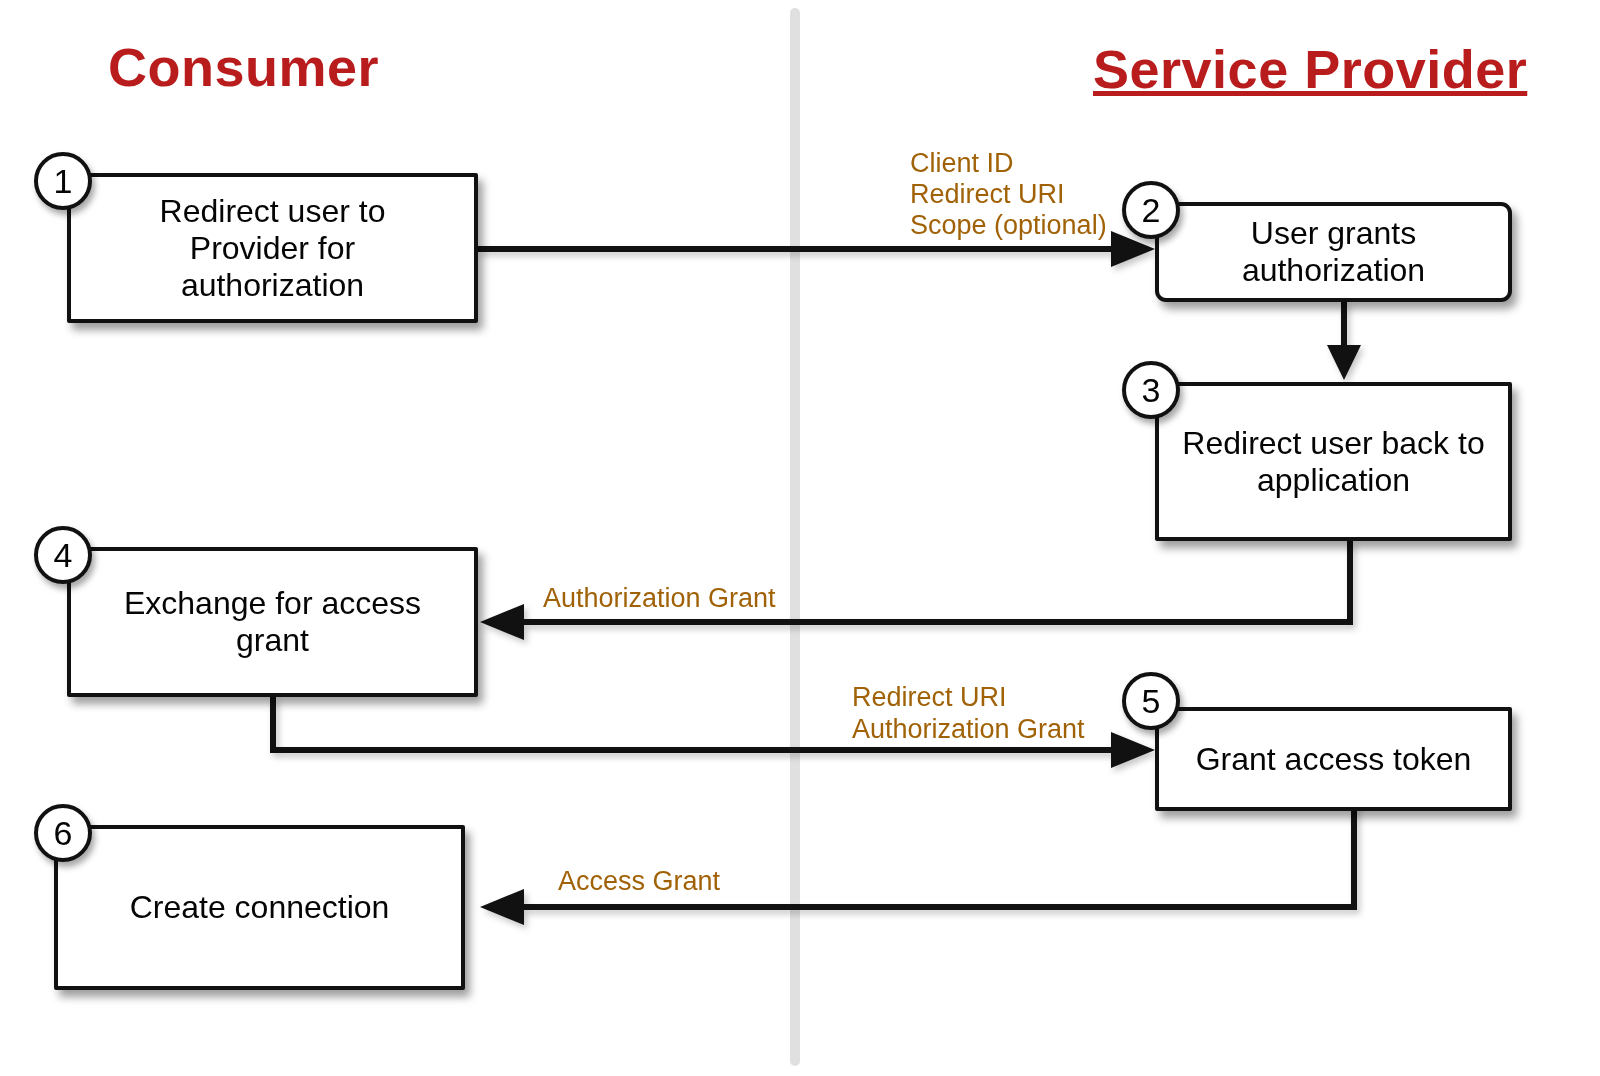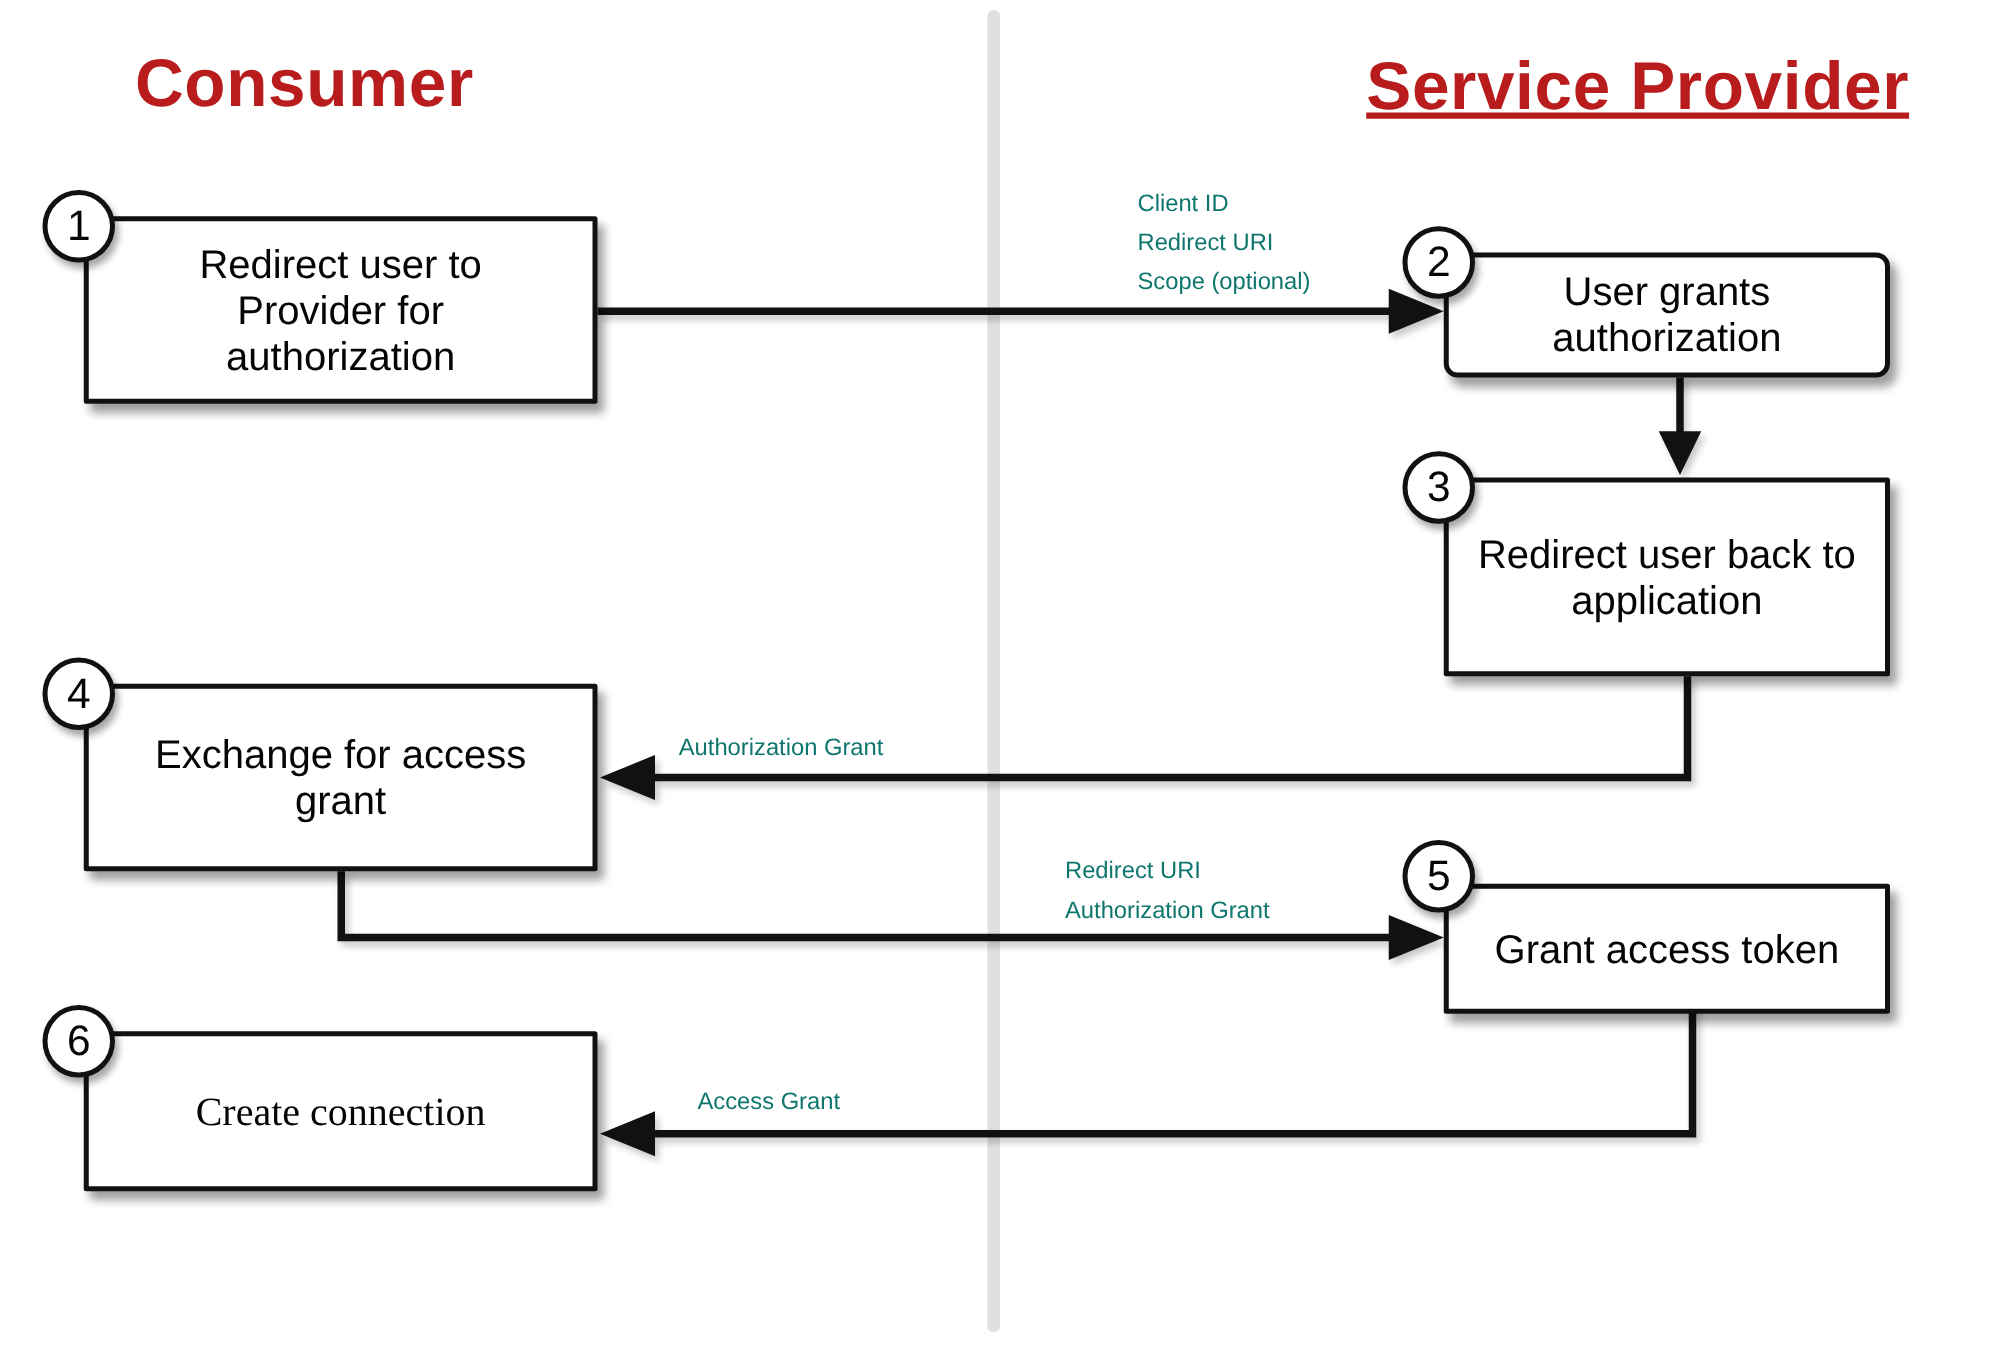--- a/index.html
+++ b/index.html
@@ -41,21 +41,21 @@
     font-size:32px;
     line-height:37px;
     color:#050505;
     box-sizing:border-box;
   }
   #box-1{left:67px;top:173px;width:411px;height:150px;padding:0 45px;}
   #box-2{left:1155px;top:202px;width:357px;height:100px;padding:12px 20px;border-radius:11px;}
   #box-3{left:1155px;top:382px;width:357px;height:159px;padding:0 20px;}
   #box-4{left:67px;top:547px;width:411px;height:150px;padding:12px 45px;}
   #box-5{left:1155px;top:693px;width:357px;height:104px;padding:0 20px;margin-top:14px;}
-  #box-6{left:67px;top:825px;width:411px;height:128px;padding:0 45px;font-family:Liberation Serif, serif;}
+  #box-6{left:54px;top:825px;width:411px;height:165px;padding:0 45px;}
   .badge{
     position:absolute;
     width:58px;height:58px;
     background:#ffffff;
     border:4px solid #111;
     border-radius:50%;
     box-shadow:3px 5px 6px rgba(0,0,0,0.35);
     display:flex;
     align-items:center;
     justify-content:center;
@@ -74,23 +74,23 @@
   .step-box{z-index:2;}
   #connector-layer{
     position:absolute;left:0;top:0;width:1600px;height:1076px;
     z-index:1;
     filter:drop-shadow(3px 4px 3px rgba(0,0,0,0.22));
   }
   #connector-layer path{stroke:#111;stroke-width:6;fill:none;}
   #connector-layer polygon{fill:#111;stroke:none;}
   .edge-label{
     position:absolute;
-    font-size:19px;
+    font-size:27px;
     line-height:31px;
-    color:#0f766e;
+    color:#a16207;
     white-space:nowrap;
     z-index:2;
   }
   #label-auth-request{left:910px;top:148px;}
   #label-auth-grant{left:543px;top:583px;}
   #label-token-request{left:852px;top:681px;line-height:32px;}
   #label-access-grant{left:558px;top:866px;}
 </style>
 </head>
 <body>

